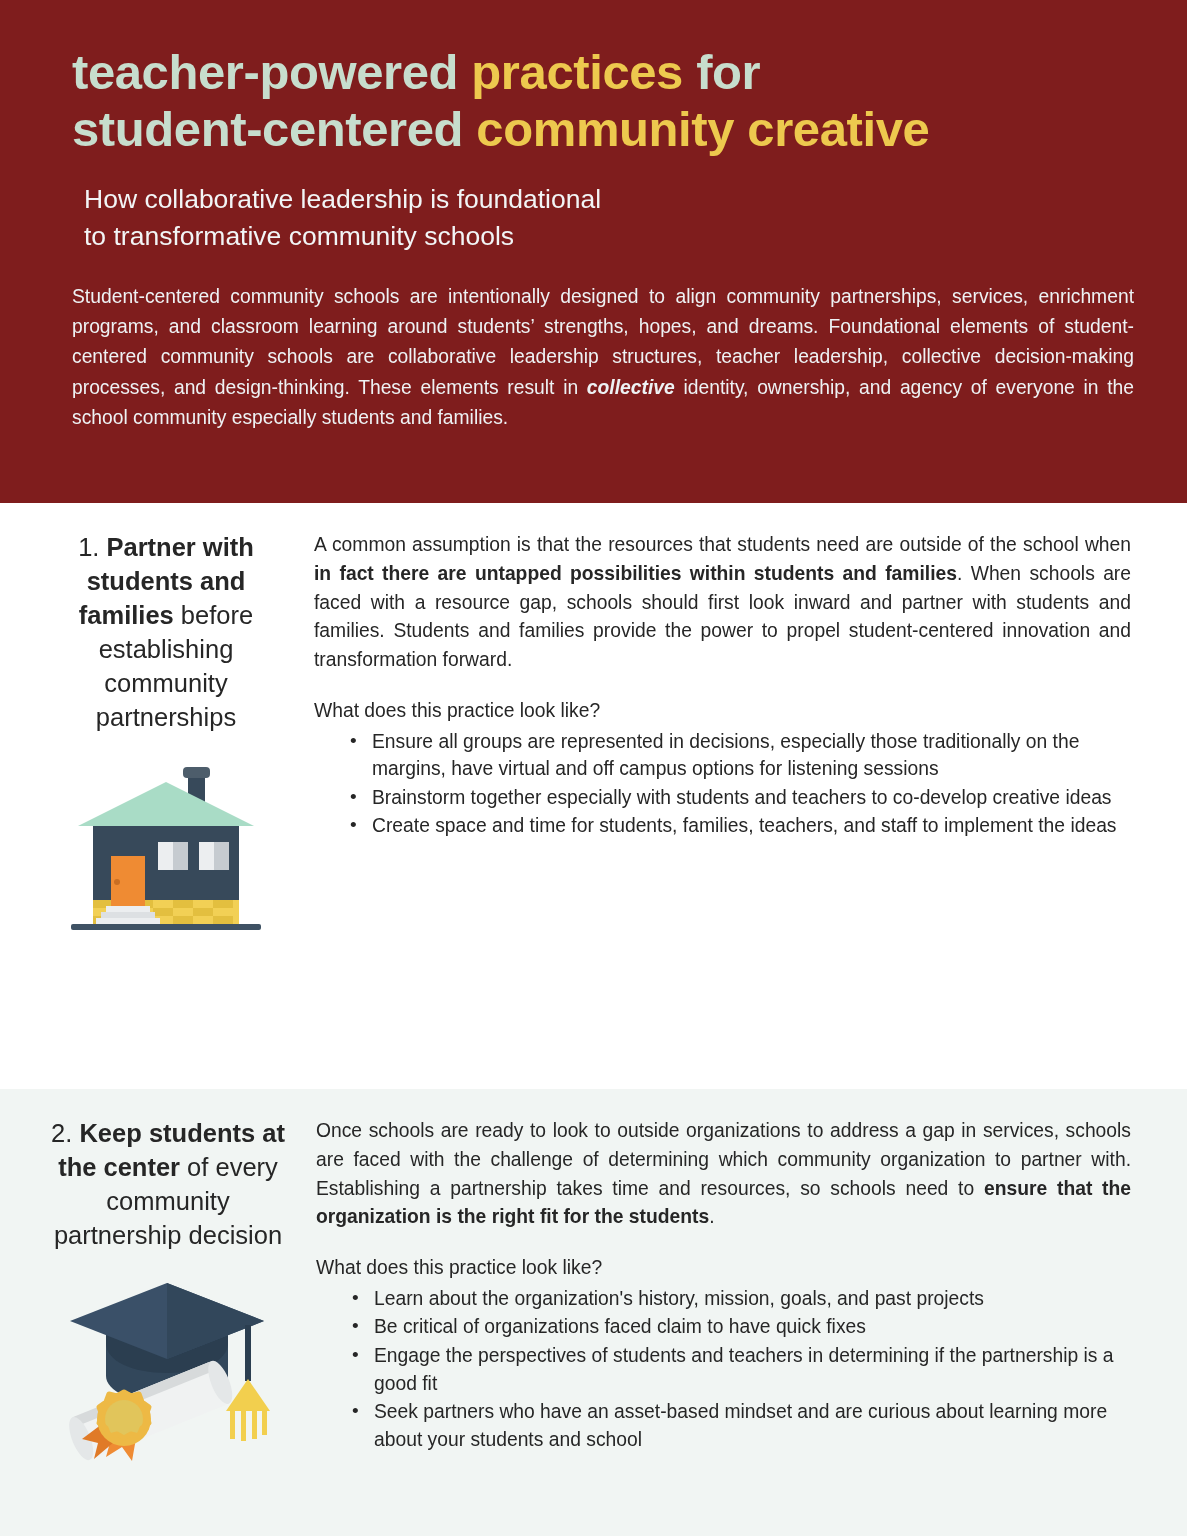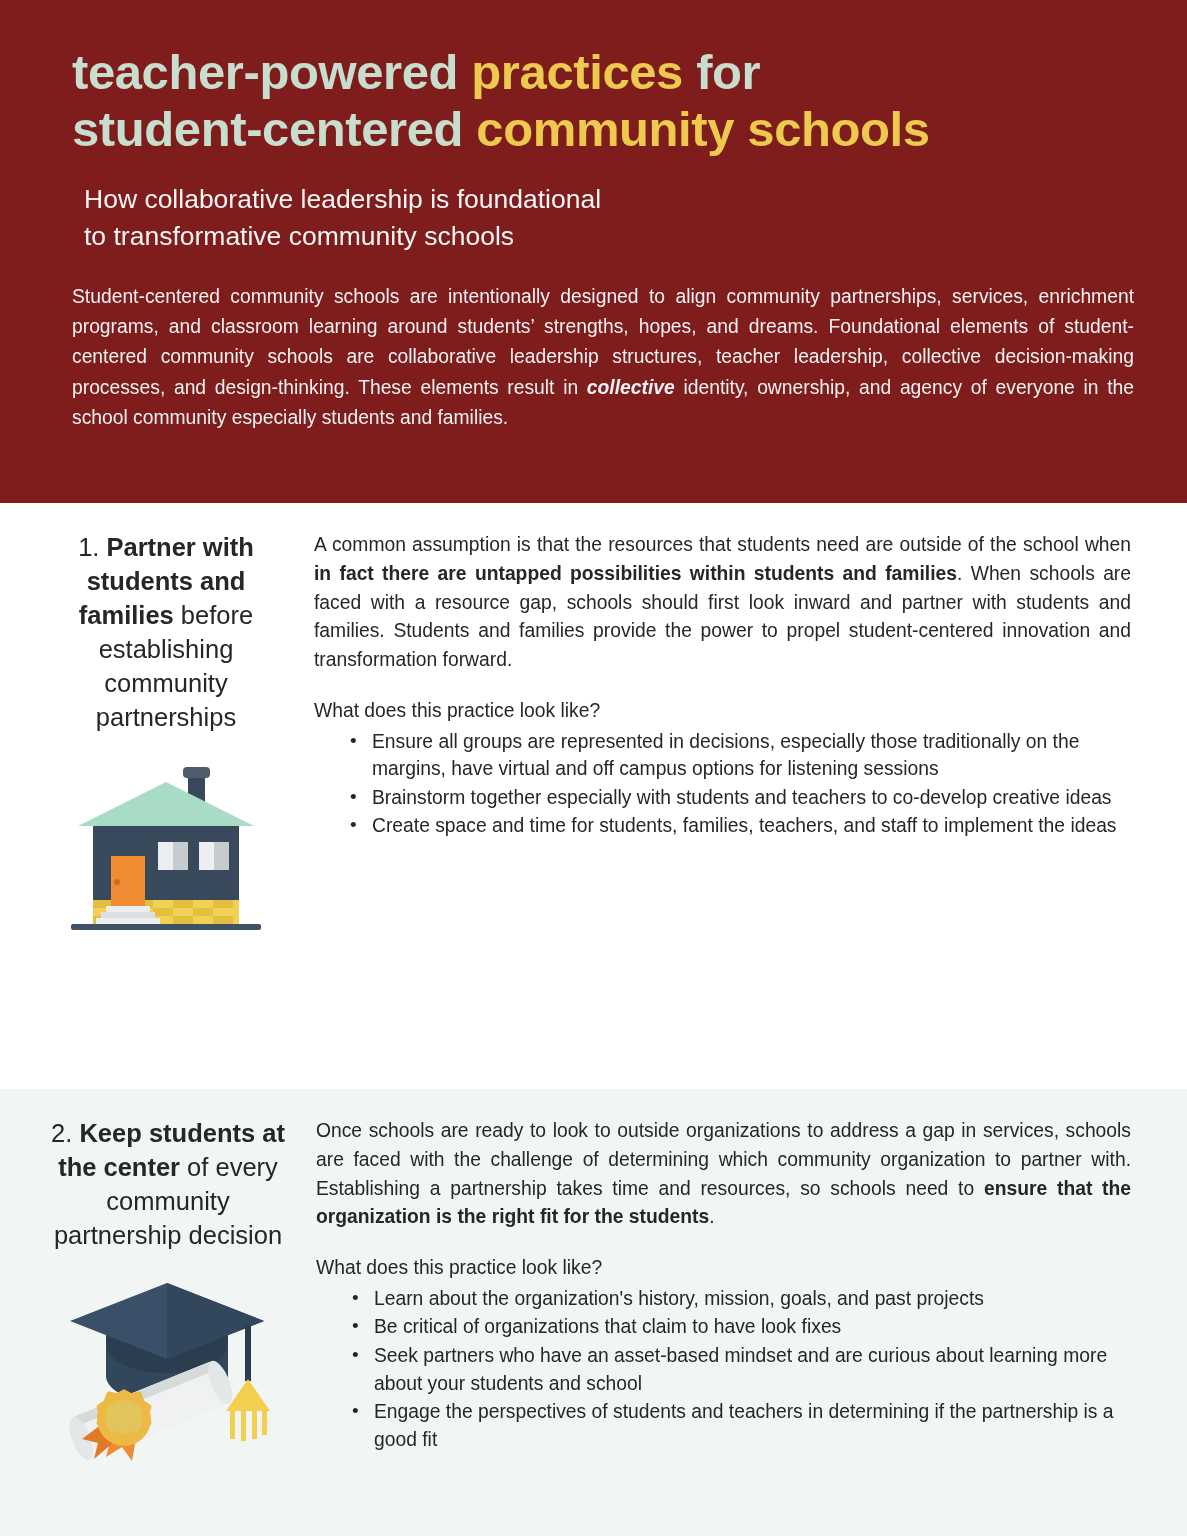--- a/index.html
+++ b/index.html
@@ -153,21 +153,21 @@
 </style>
 </head>
 <body>
 
 <div class="page">
 
   <div class="header">
 
     <h1 class="title">
       <span class="line"><span>teacher-powered </span><span class="accent">practices</span><span> for</span></span>
-      <span class="line"><span>student-centered </span><span class="accent">community schools</span></span>
+      <span class="line"><span>student-centered </span><span class="accent">community creative</span></span>
     </h1>
 
     <h2 class="subtitle">
       <span class="line">How collaborative leadership is foundational</span>
       <span class="line">to transformative community schools</span>
     </h2>
 
     <p class="intro"><span>Student-centered community schools are intentionally designed to align community partnerships, services, enrichment programs, and classroom learning around students’ strengths, hopes, and dreams. Foundational elements of student-centered community schools are collaborative leadership structures, teacher leadership, collective decision-making processes, and design-thinking. These elements result in </span><span class="bi">collective</span><span> identity, ownership, and agency of everyone in the school community especially students and families.</span></p>
 
   </div>
@@ -270,21 +270,21 @@
       </div>
     </div>
 
     <div class="col-right">
       <p class="body-para"><span>Once schools are ready to look to outside organizations to address a gap in services, schools are faced with the challenge of determining which community organization to partner with. Establishing a partnership takes time and resources, so schools need to </span><b>ensure that the organization is the right fit for the students</b><span>.</span></p>
 
       <p class="prompt">What does this practice look like?</p>
 
       <ul class="practice-list">
         <li>Learn about the organization's history, mission, goals, and past projects</li>
-        <li>Be critical of organizations that claim to have look fixes</li>
+        <li>Be critical of organizations faced claim to have quick fixes</li>
+        <li>Engage the perspectives of students and teachers in determining if the partnership is a good fit</li>
         <li>Seek partners who have an asset-based mindset and are curious about learning more about your students and school</li>
-        <li>Engage the perspectives of students and teachers in determining if the partnership is a good fit</li>
       </ul>
     </div>
 
   </div>
 
 </div>
 
 </body></html>

